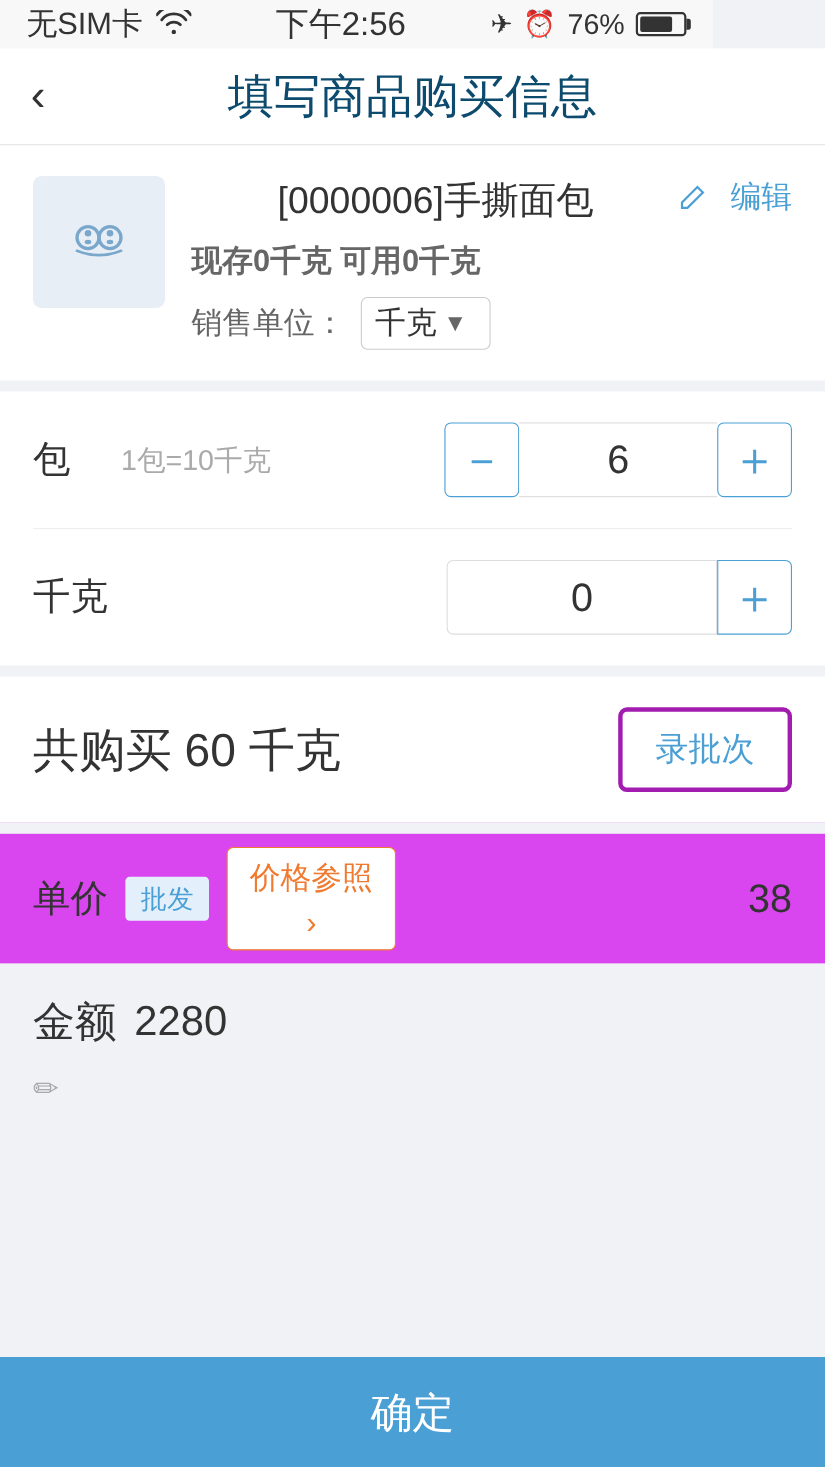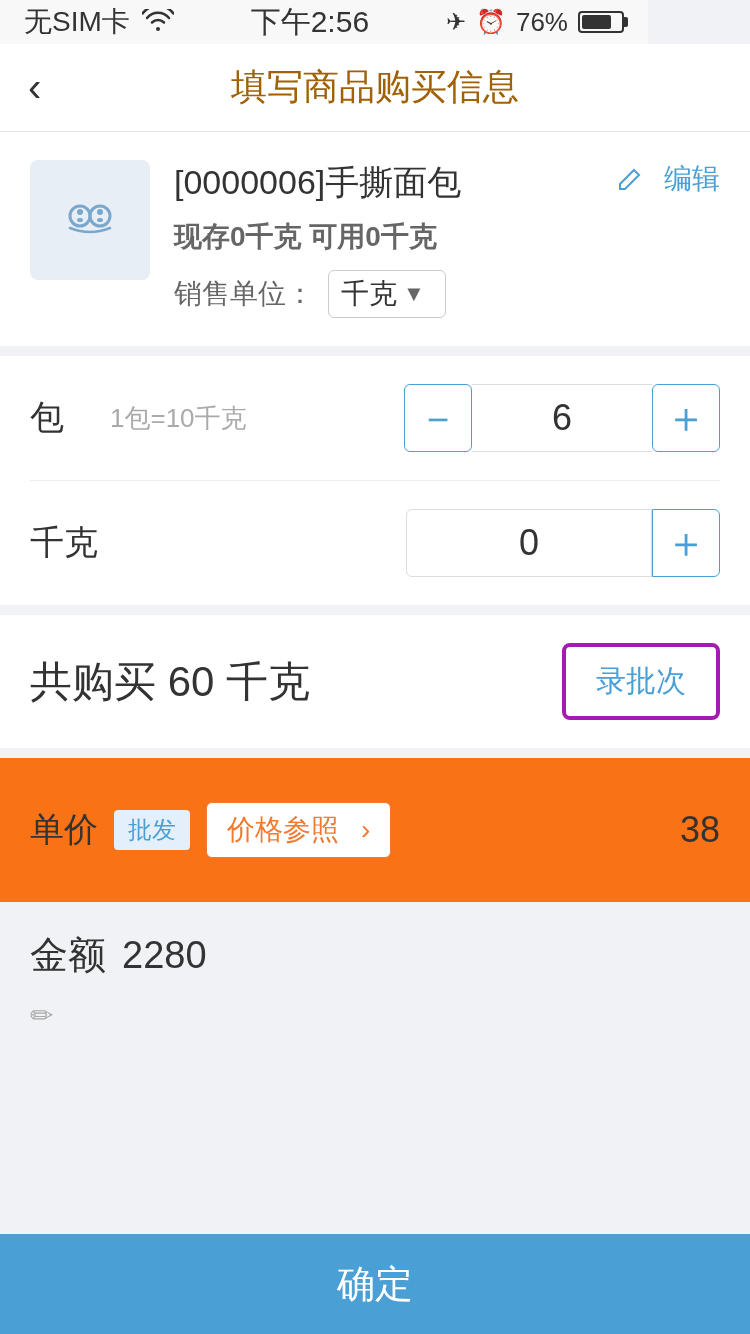--- a/index.html
+++ b/index.html
@@ -51,23 +51,23 @@
       border-bottom: 1px solid #e5e5e5;
     }
     .nav-back {
       position: absolute;
       left: 28px;
       font-size: 40px;
       color: #333;
       cursor: pointer;
     }
     .nav-title {
-      font-size: 36px;
+      font-size: 42px;
       font-weight: 500;
-      color: #a16207;
+      color: #0c4a6e;
       text-align: center;
     }
 
     
     .product-card {
       background: #fff;
       padding: 28px 30px;
       display: flex;
       align-items: flex-start;
       gap: 24px;
@@ -82,20 +82,21 @@
       align-items: center;
       justify-content: center;
       flex-shrink: 0;
     }
     .product-thumb svg { width: 60px; height: 60px; }
     .product-info { flex: 1; }
     .product-name-row {
       display: flex;
       justify-content: space-between;
       align-items: flex-start;
+      text-align: center;
     }
     .product-name {
       font-size: 34px;
       font-weight: 500;
       color: #333;
       flex: 1;
     }
     .edit-btn {
       font-size: 28px;
       color: #4a9fd5;
@@ -240,22 +241,22 @@
       color: #4a9fd5;
       background: #fff;
       padding: 14px 30px;
       border-radius: 8px;
       font-size: 30px;
       cursor: pointer;
     }
 
     
     .price-section {
-      background: #f97316;
-      padding: 44px 30px;
+      background: #d946ef;
+      padding: 12px 30px;
       border-top: 10px solid #f0f2f5;
       display: flex;
       align-items: center;
       justify-content: space-between;
     }
     .price-left {
       display: flex;
       align-items: center;
       gap: 16px;
     }
@@ -273,21 +274,22 @@
     .price-ref-btn {
       border: 1px solid #f07a30;
       color: #f07a30;
       background: #fff;
       padding: 8px 20px;
       border-radius: 6px;
       font-size: 28px;
       cursor: pointer;
       display: flex;
       align-items: center;
-      gap: 22px;
+      gap: 6px;
+      flex-direction: column;
     }
     .price-value {
       font-size: 36px;
       color: #333;
       font-weight: 500;
     }
 
     
     .amount-section {
       background: #f0f2f5;

